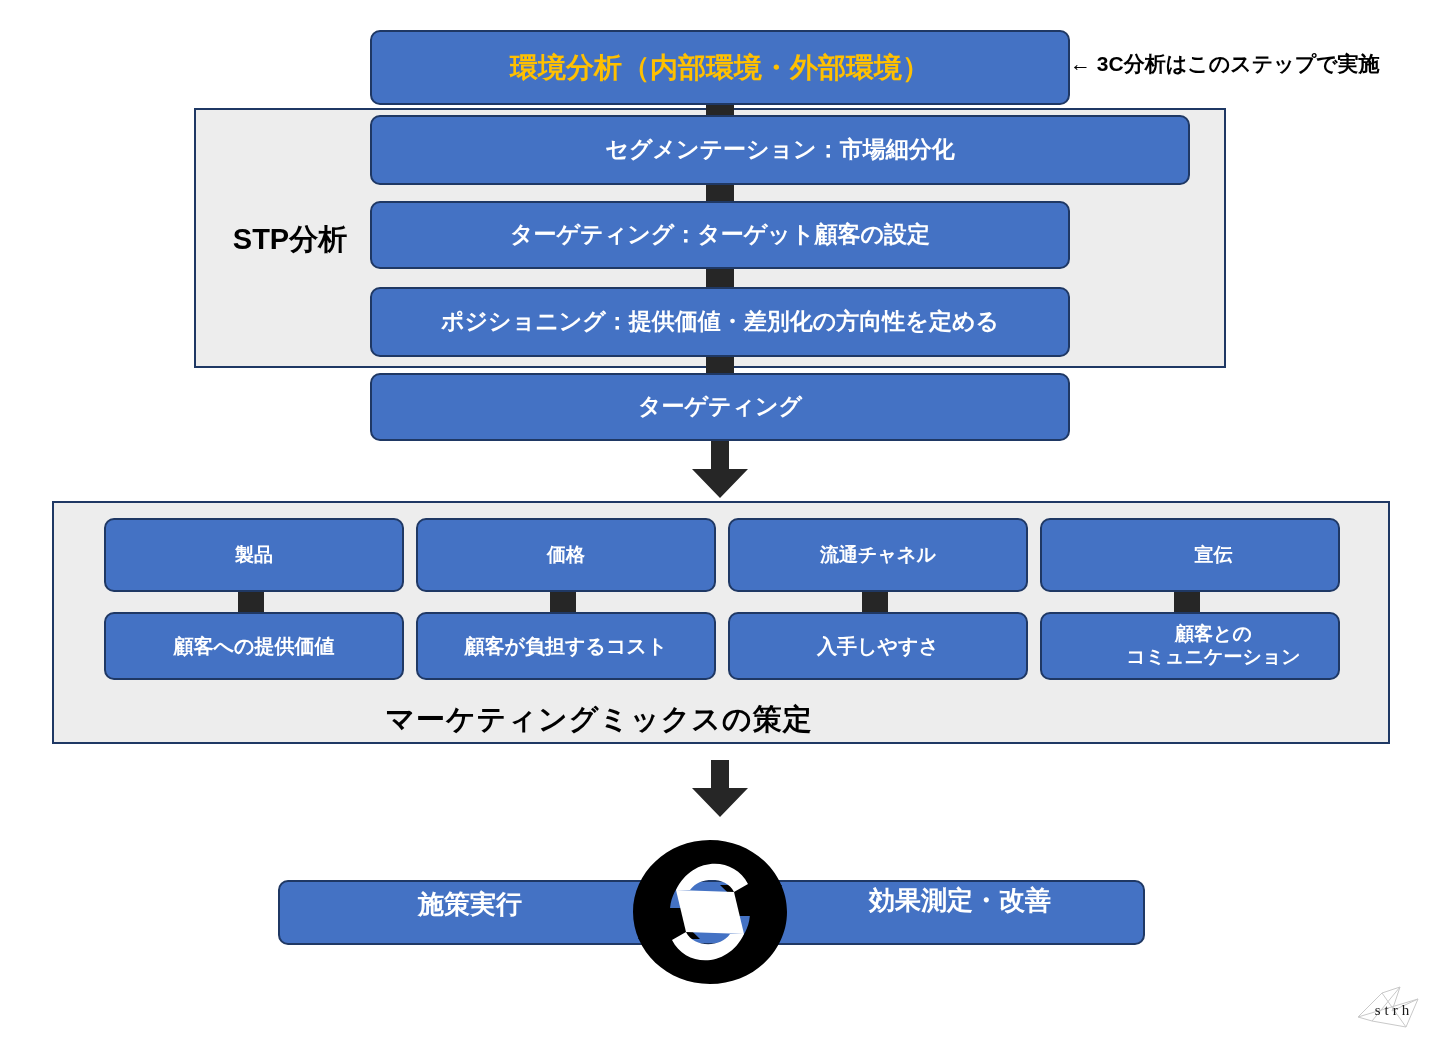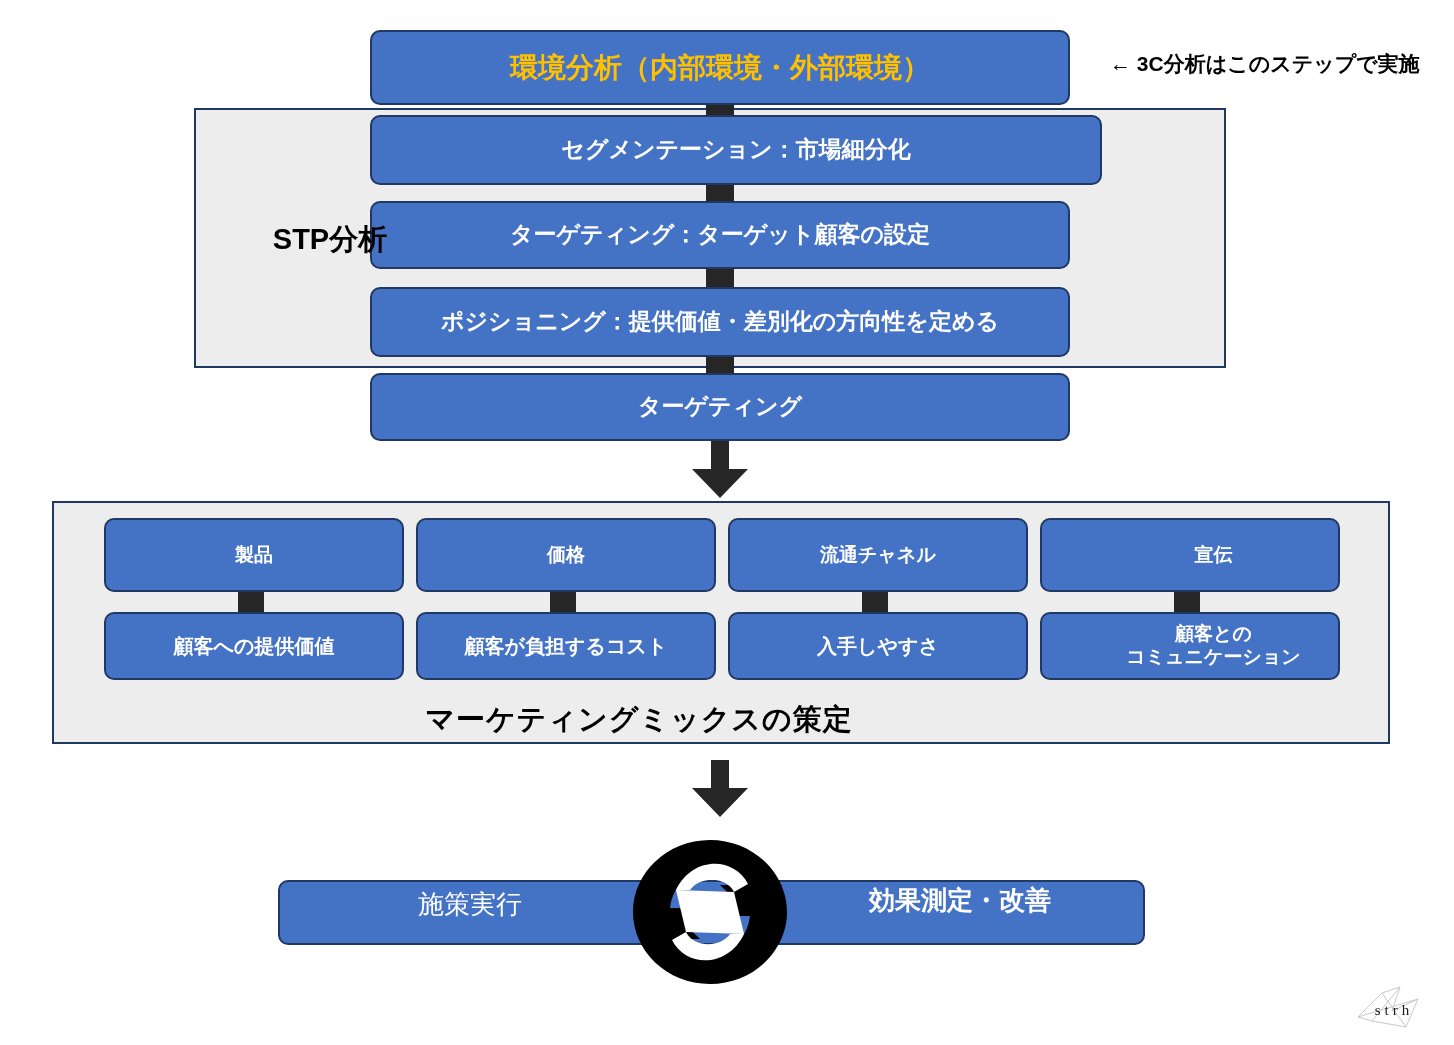--- a/index.html
+++ b/index.html
@@ -55,47 +55,46 @@
   .downarrow {
     position: absolute;
     z-index: 5;
   }
 
   .label-static {
     position: absolute;
     color: #000000;
     font-weight: bold;
     z-index: 7;
-    padding-left: 40px;
   }
 
   
   #box-env        { left: 370px; top: 30px;  width: 700px; height: 75px; font-size: 28px; color: #FFC000; }
-  #box-seg        { left: 370px; top: 115px; width: 732px; height: 70px; font-size: 23px; }
+  #box-seg        { left: 370px; top: 115px; width: 820px; height: 70px; font-size: 23px; }
   #box-tgt        { left: 370px; top: 201px; width: 700px; height: 68px; font-size: 23px; }
   #box-pos        { left: 370px; top: 287px; width: 700px; height: 70px; font-size: 23px; }
   #box-value      { left: 370px; top: 373px; width: 700px; height: 68px; font-size: 23px; }
 
   #stp-frame      { left: 194px; top: 108px; width: 1032px; height: 260px; }
   #stp-label      { left: 210px; top: 220px; width: 160px; text-align: center; font-size: 29px; }
 
   #mix-frame      { left: 52px;  top: 501px; width: 1338px; height: 243px; }
   #mix-label      { left: 52px;  top: 700px; width: 1094px; text-align: center; font-size: 29px; letter-spacing: 1px; }
 
   .mix-top        { top: 518px; height: 74px; font-size: 19px; }
   .mix-bottom     { top: 612px; height: 68px; font-size: 20px; }
   .mix-col-1      { left: 104px;  width: 300px; }
   .mix-col-2      { left: 416px;  width: 300px; }
   .mix-col-3      { left: 728px;  width: 300px; }
   .mix-col-4      { left: 1040px; width: 300px; padding-left: 47px; }
 
   #box-cycle      { left: 278px; top: 880px; width: 867px; height: 65px; font-size: 26px; }
   #cycle-left-txt { position: absolute; left: 310px; top: 880px; width: 320px; height: 48px;
                     display: flex; align-items: center; justify-content: center;
-                    color: #ffffff; font-size: 26px; font-weight: normal; z-index: 7; }
+                    color: #ffffff; font-size: 26px; font-weight: bold; z-index: 7; }
   #cycle-right-txt{ position: absolute; left: 800px; top: 868px; width: 320px; height: 65px;
                     display: flex; align-items: center; justify-content: center;
                     color: #ffffff; font-size: 26px; font-weight: bold; z-index: 7; }
 
   #note-3c        { left: 1070px; top: 50px; font-size: 21px; white-space: nowrap; }
 
   #cycle-icon     { position: absolute; left: 630px; top: 838px; width: 160px; height: 148px; z-index: 8; }
 
   #logo           { position: absolute; right: 14px; bottom: 10px; width: 92px; height: 52px; z-index: 9; }
 </style>

